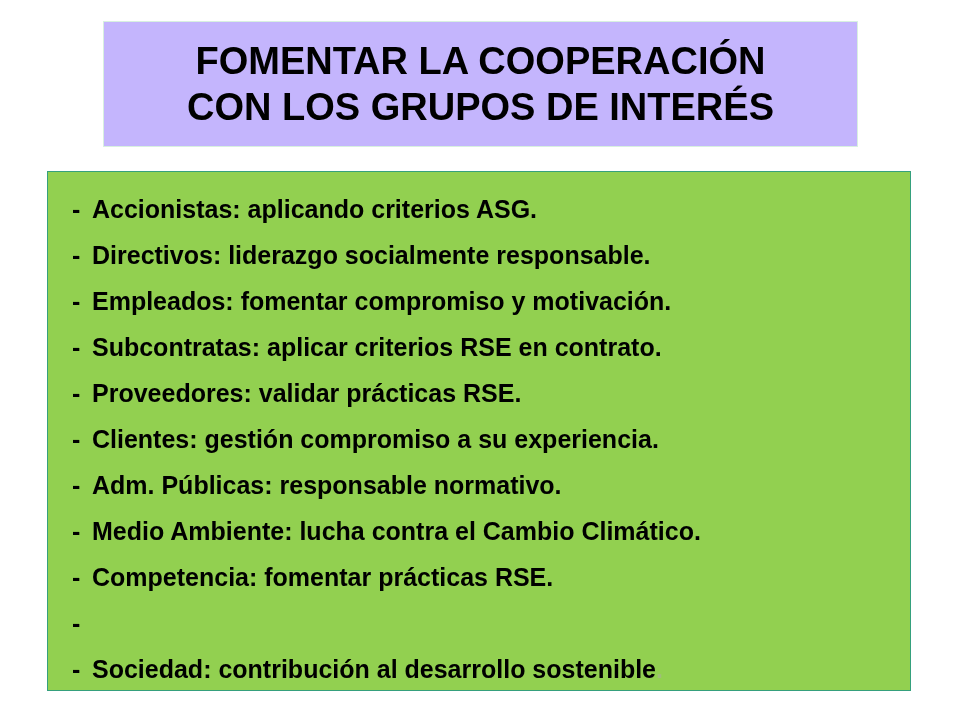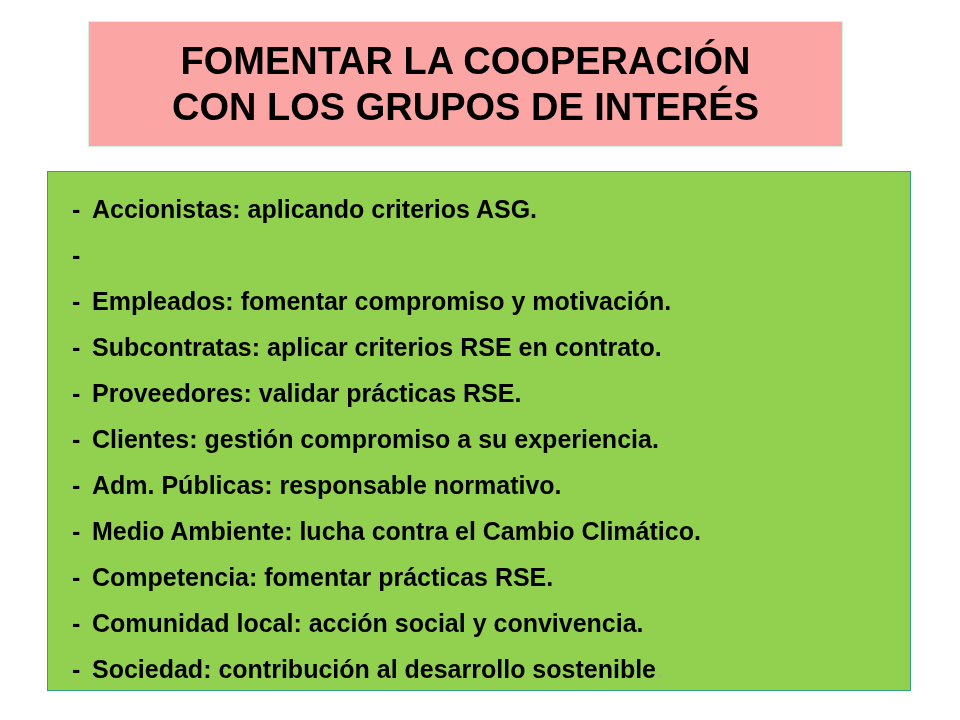--- a/index.html
+++ b/index.html
@@ -16,25 +16,25 @@
   .slide {
     position: relative;
     width: 960px;
     height: 720px;
     background: #ffffff;
   }
 
   
   .title-banner {
     position: absolute;
-    left: 88px;
+    left: 103px;
     top: 21px;
     width: 755px;
     height: 126px;
-    background: #fca5a5;
+    background: #c4b5fd;
     border: 1px solid #d8f0e0;
     box-sizing: border-box;
     display: flex;
     flex-direction: column;
     align-items: center;
     justify-content: center;
   }
   .title-line {
     color: #000000;
     font-family: "Liberation Sans", sans-serif;
@@ -104,20 +104,21 @@
   <div class="body-box">
     <ul class="list">
 
       <li class="list-item">
         <span class="bullet-dash">-</span>
         <span class="item-text">Accionistas: aplicando criterios ASG.</span>
       </li>
 
       <li class="list-item">
         <span class="bullet-dash">-</span>
+        <span class="item-text">Directivos: liderazgo socialmente responsable.</span>
       </li>
 
       <li class="list-item">
         <span class="bullet-dash">-</span>
         <span class="item-text">Empleados: fomentar compromiso y motivación.</span>
       </li>
 
       <li class="list-item">
         <span class="bullet-dash">-</span>
         <span class="item-text">Subcontratas: aplicar criterios RSE en contrato.</span>
@@ -143,21 +144,20 @@
         <span class="item-text">Medio Ambiente: lucha contra el Cambio Climático.</span>
       </li>
 
       <li class="list-item">
         <span class="bullet-dash">-</span>
         <span class="item-text">Competencia: fomentar prácticas RSE.</span>
       </li>
 
       <li class="list-item">
         <span class="bullet-dash">-</span>
-        <span class="item-text">Comunidad local: acción social y convivencia.</span>
       </li>
 
       <li class="list-item">
         <span class="bullet-dash">-</span>
         <span class="item-text">Sociedad: contribución al desarrollo sostenible</span>
           <span class="trailing-dot">.</span>
       </li>
 
     </ul>
   </div>

